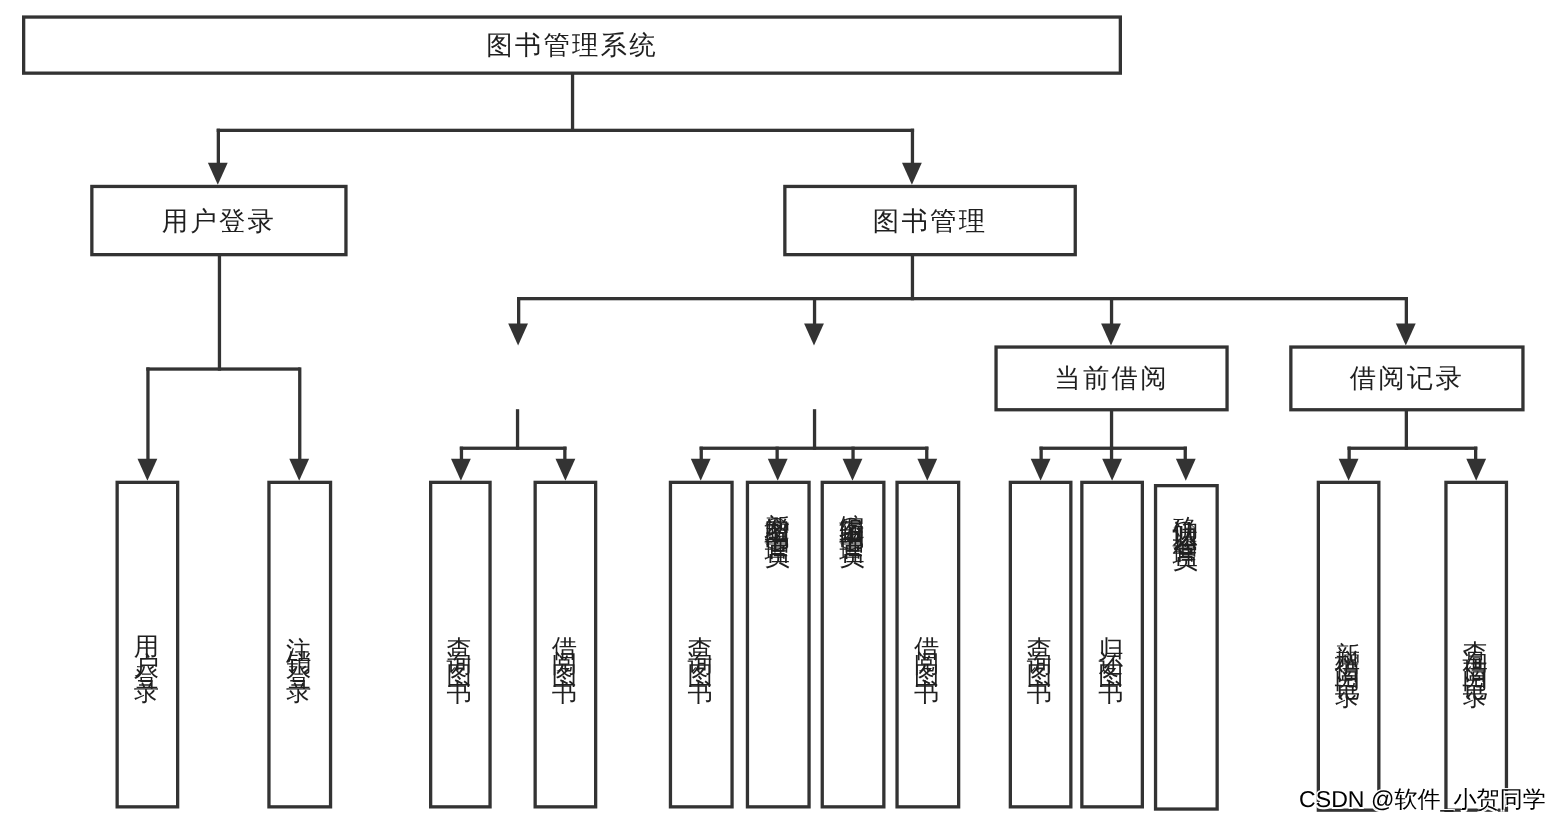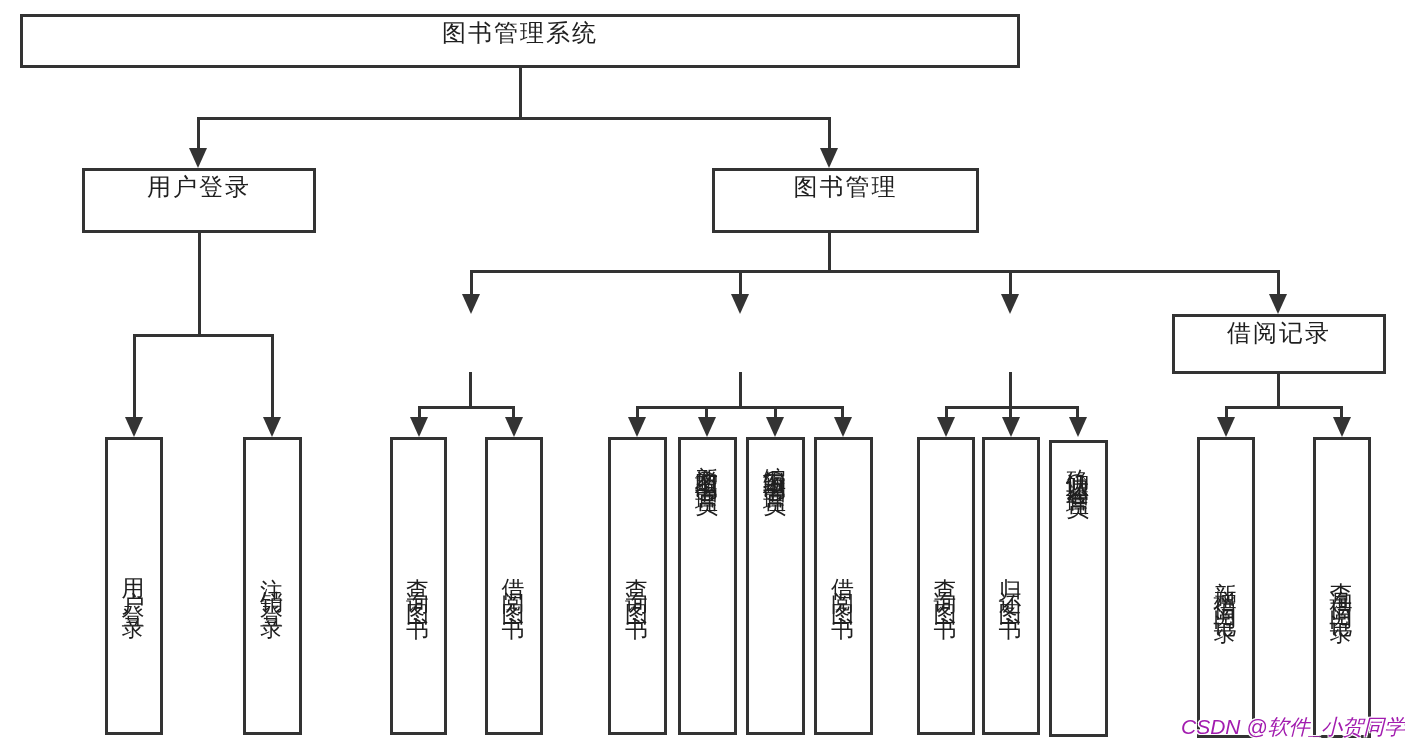--- a/index.html
+++ b/index.html
@@ -14,20 +14,21 @@
     background: #ffffff;
     font-family: "Liberation Sans", "DejaVu Sans", sans-serif;
     overflow: hidden;
   }
   .hbox {
     position: absolute;
     box-sizing: border-box;
     border: 3px solid #333333;
     background: #ffffff;
     display: flex;
+    align-items: center;
     justify-content: center;
     font-size: 24px;
     color: #1f1f1f;
     letter-spacing: 2px;
   }
   .vbox {
     position: absolute;
     box-sizing: border-box;
     border: 3px solid #333333;
     background: #ffffff;
@@ -57,25 +58,24 @@
     height: 0;
     border-left: 9px solid transparent;
     border-right: 9px solid transparent;
     border-top: 20px solid #333333;
   }
   .watermark {
     position: absolute;
     left: 1181px;
     top: 713px;
     font-size: 21px;
-    color: #a21caf;
+    color: #000000;
     text-shadow: -1px -1px 0 #ffffff, 1px -1px 0 #ffffff, -1px 1px 0 #ffffff, 1px 1px 0 #ffffff;
     white-space: nowrap;
     z-index: 5;
-    font-style: italic;
   }
 </style>
 </head>
 <body>
 
 <div id="canvas">
 
   <div class="hbox" style="left:20px;top:14px;width:1000px;height:54px">
     <span>图书管理系统</span>
   </div>
@@ -105,20 +105,23 @@
   <div class="line" style="left:470px;top:270px;width:810px;height:3px"></div>
   <div class="line" style="left:470px;top:270px;width:3px;height:27px"></div>
   <div class="arrow" style="left:462px;top:294px"></div>
   <div class="line" style="left:739px;top:270px;width:3px;height:27px"></div>
   <div class="arrow" style="left:731px;top:294px"></div>
   <div class="line" style="left:1009px;top:270px;width:3px;height:27px"></div>
   <div class="arrow" style="left:1001px;top:294px"></div>
   <div class="line" style="left:1277px;top:270px;width:3px;height:27px"></div>
   <div class="arrow" style="left:1269px;top:294px"></div>
 
+  <div class="hbox" style="left:904px;top:314px;width:213px;height:60px">
+    <span>当前借阅</span>
+  </div>
   <div class="hbox" style="left:1172px;top:314px;width:214px;height:60px">
     <span>借阅记录</span>
   </div>
 
   <div class="line" style="left:469px;top:372px;width:3px;height:37px"></div>
   <div class="line" style="left:418px;top:406px;width:97px;height:3px"></div>
   <div class="line" style="left:418px;top:406px;width:3px;height:14px"></div>
   <div class="arrow" style="left:410px;top:417px"></div>
   <div class="line" style="left:512px;top:406px;width:3px;height:14px"></div>
   <div class="arrow" style="left:505px;top:417px"></div>

